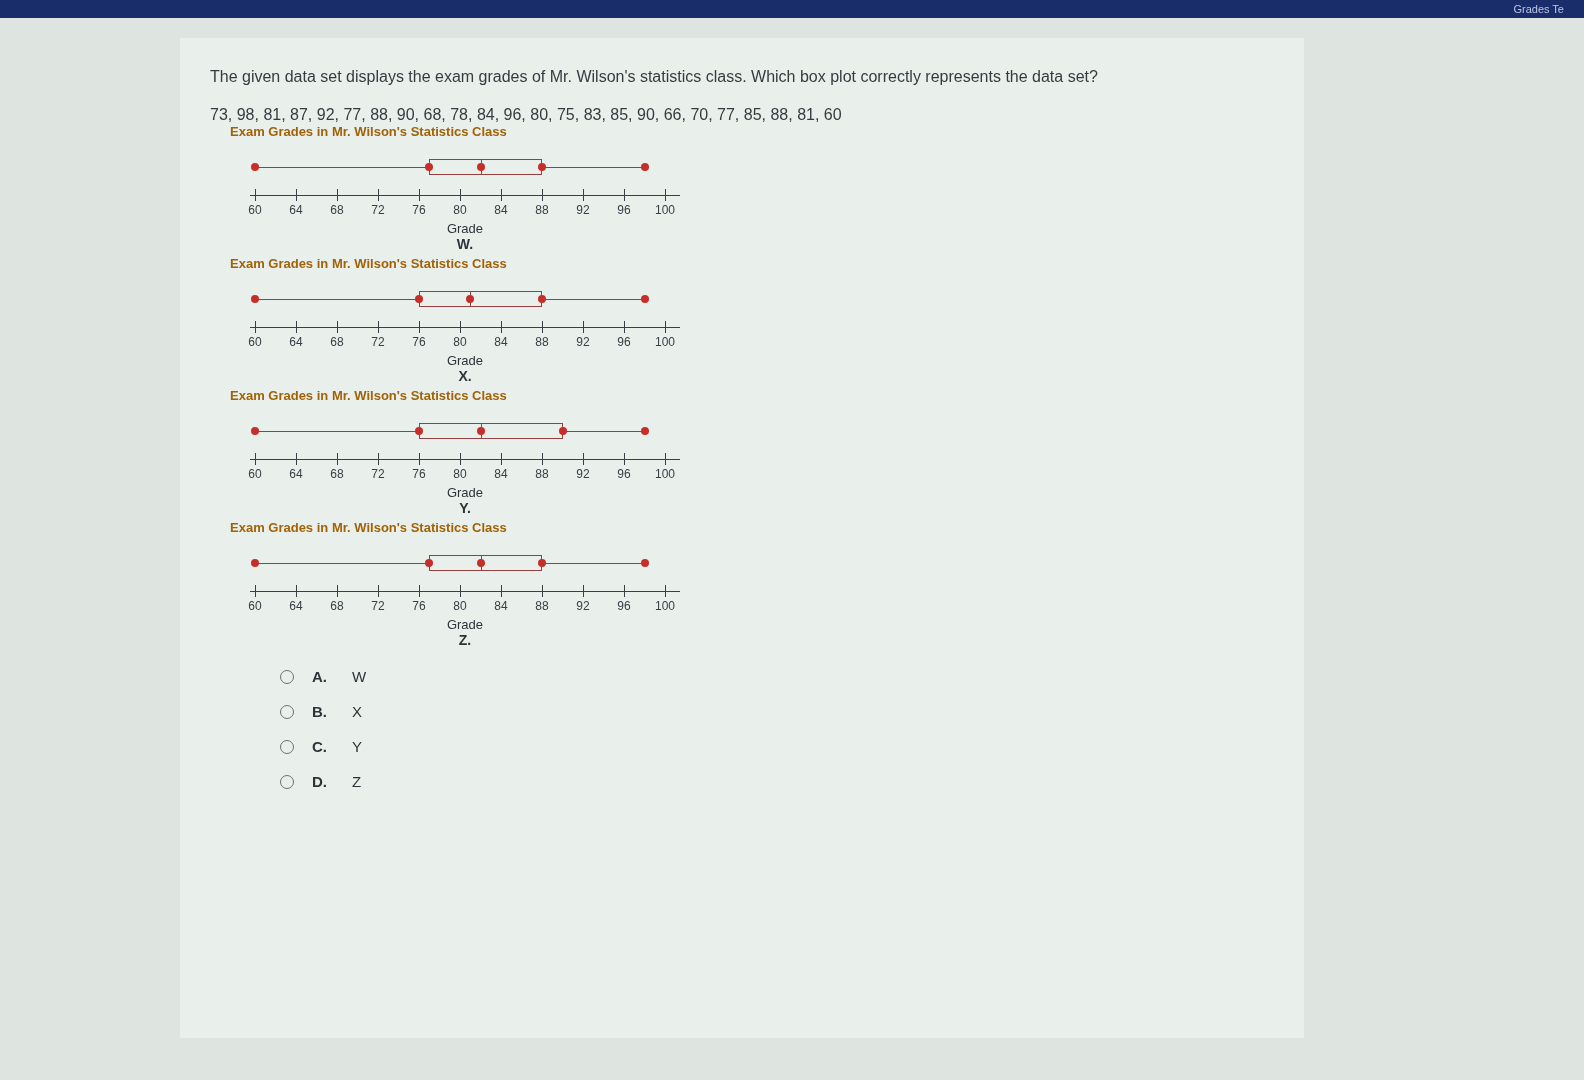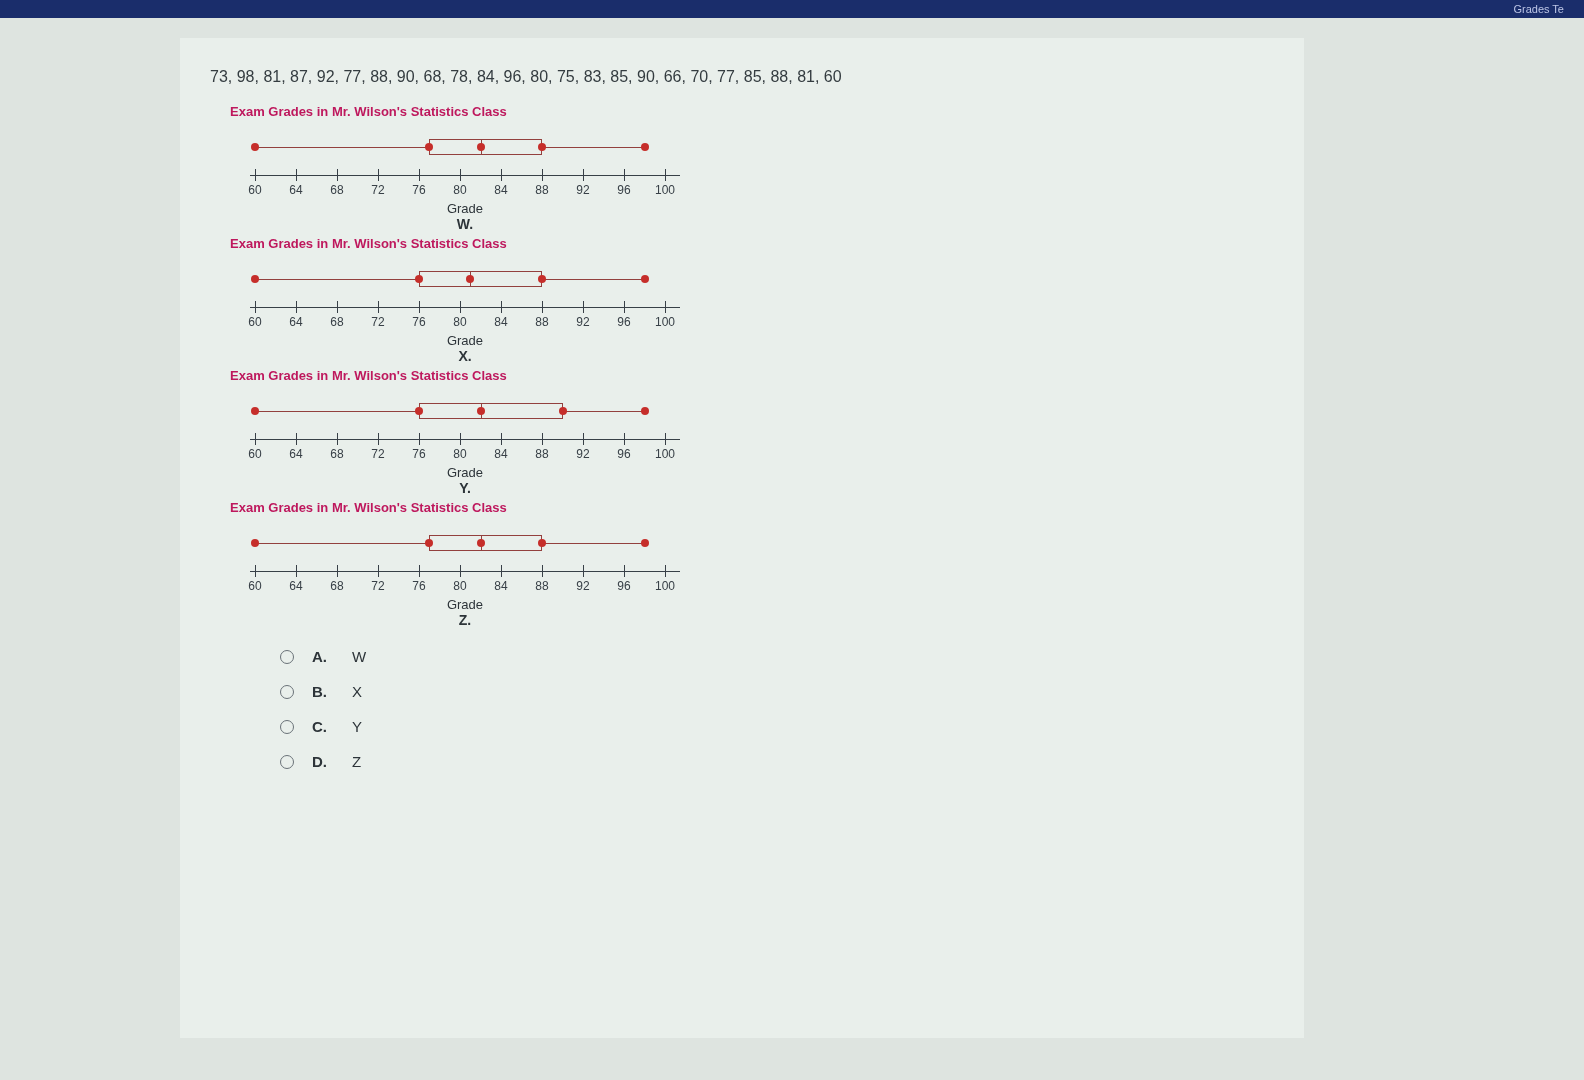--- a/index.html
+++ b/index.html
@@ -28,27 +28,26 @@
     min-height: 1000px;
   }
   .question-text {
     font-size: 16px;
     color: #343c40;
     margin-bottom: 20px;
   }
   .data-line {
     font-size: 16px;
     color: #343c40;
-    margin-bottom: 18px;
   }
   .plot-container { margin-left: 40px; margin-bottom: 0; }
   .plot-title {
     font-size: 13px;
     font-weight: bold;
-    color: #be185d;
+    color: #a16207;
     margin-bottom: 10px;
     margin-left: -20px;
   }
   .boxplot-area {
     width: 430px;
     height: 36px;
     position: relative;
   }
   .whisker-line {
     position: absolute;
@@ -139,20 +138,21 @@
   .answer-value { }
 </style>
 </head>
 <body>
 
 <div class="topbar">
   <span>Grades Te</span>
 </div>
 
 <div class="content">
+  <div class="question-text">The given data set displays the exam grades of Mr. Wilson's statistics class. Which box plot correctly represents the data set?</div>
   <div class="data-line">73, 98, 81, 87, 92, 77, 88, 90, 68, 78, 84, 96, 80, 75, 83, 85, 90, 66, 70, 77, 85, 88, 81, 60</div>
   <div id="plots">
       <div class="plot-container">
         <div class="plot-title">Exam Grades in Mr. Wilson's Statistics Class</div>
         <div class="boxplot-area">
           <div class="whisker-line" style="left: 5px; width: 174.25px;"></div>
           <div class="whisker-line" style="left: 292px; width: 102.5px;"></div>
           <div class="box" style="left: 179.25px; width: 112.75px;"></div>
           <div class="median-line" style="left: 230.5px;"></div>
           <div class="dot" style="left: 5px;"></div>

